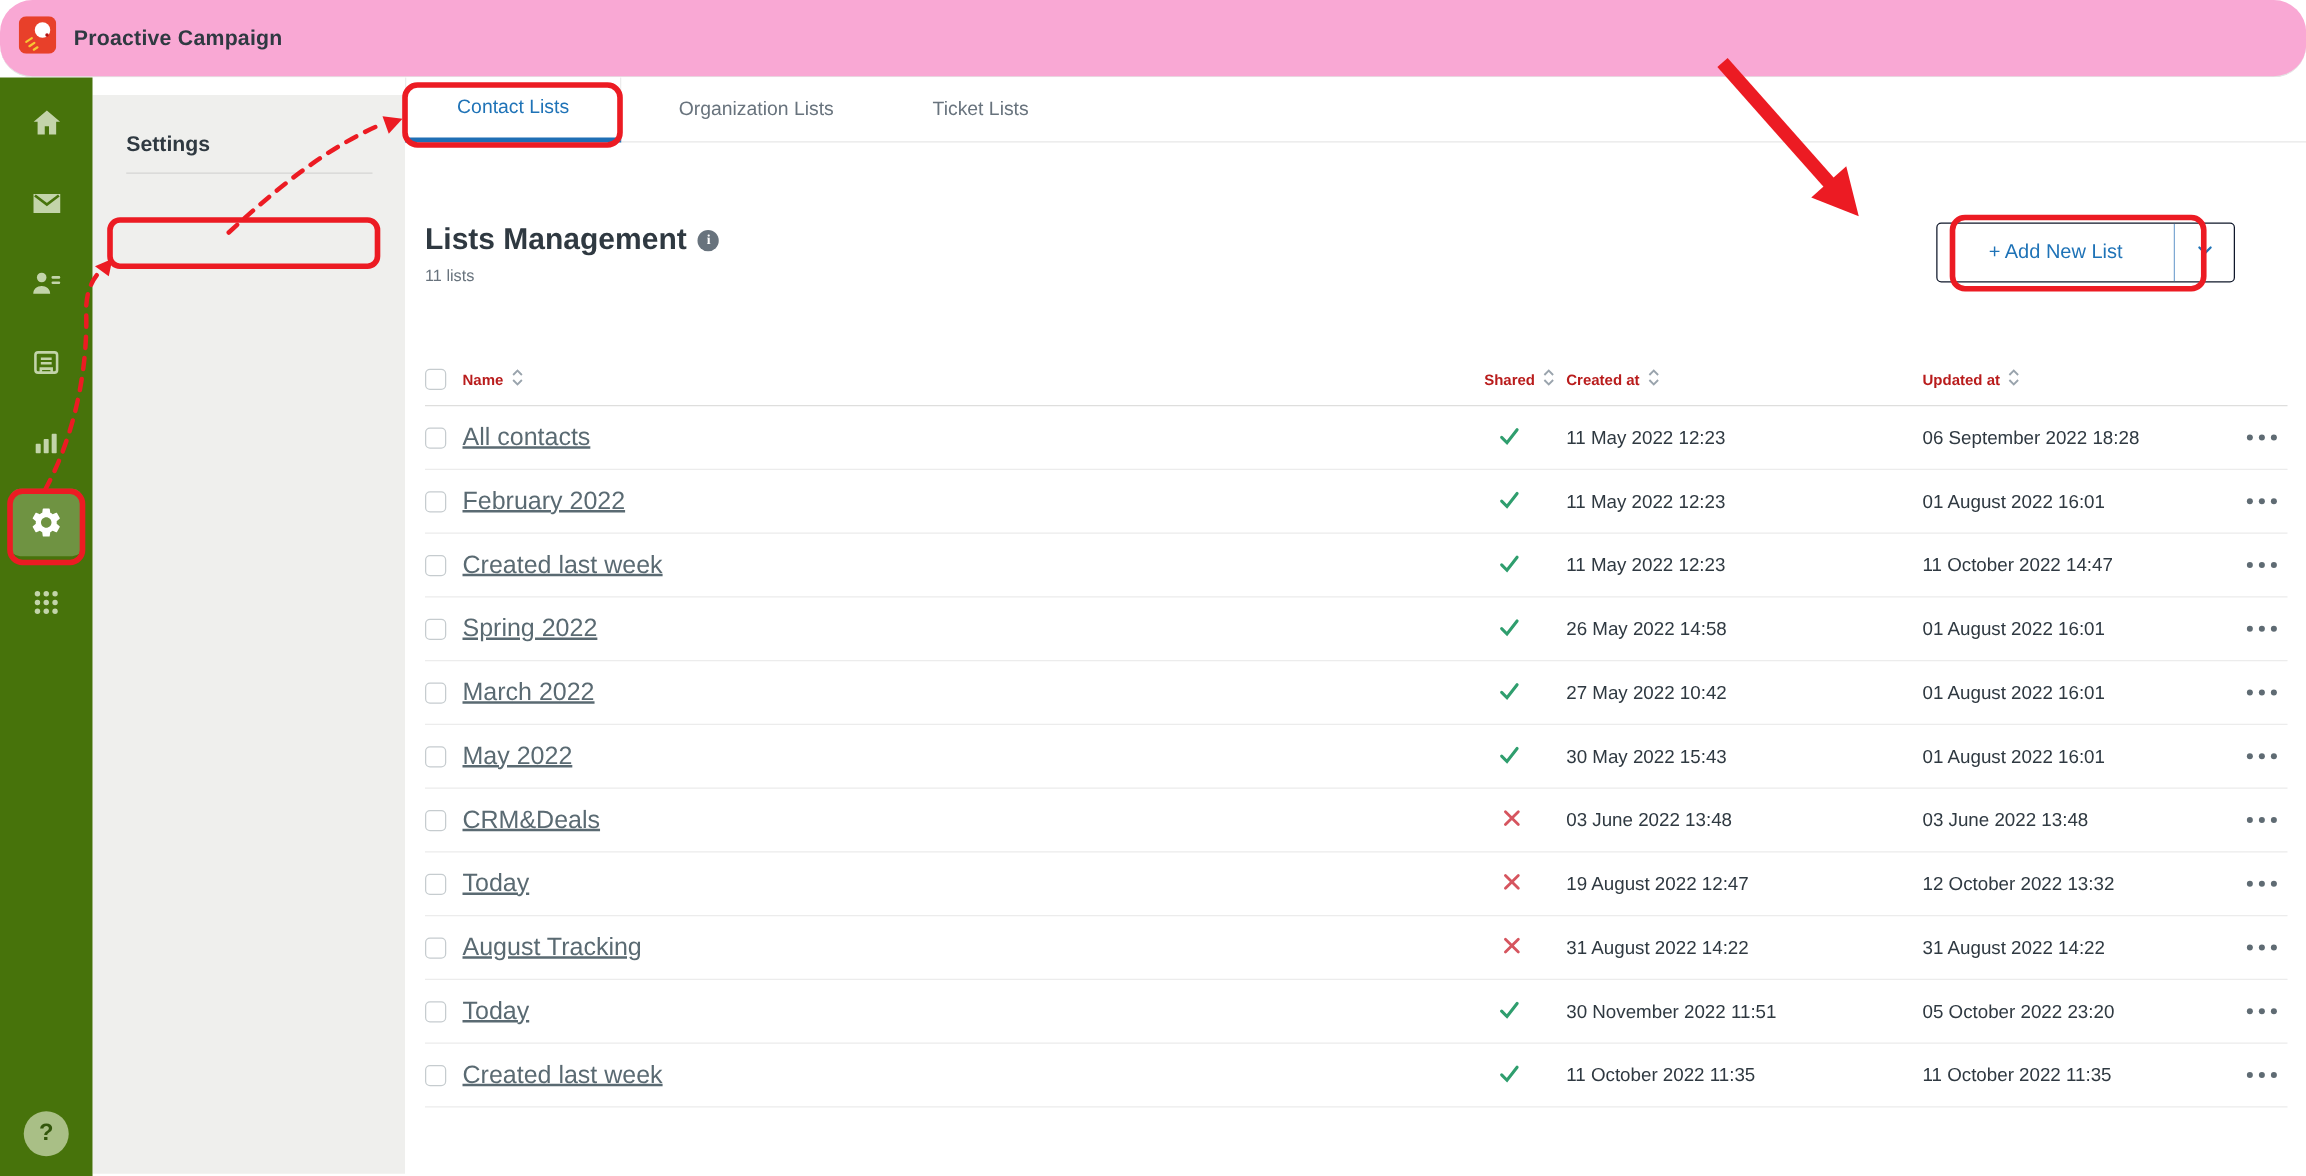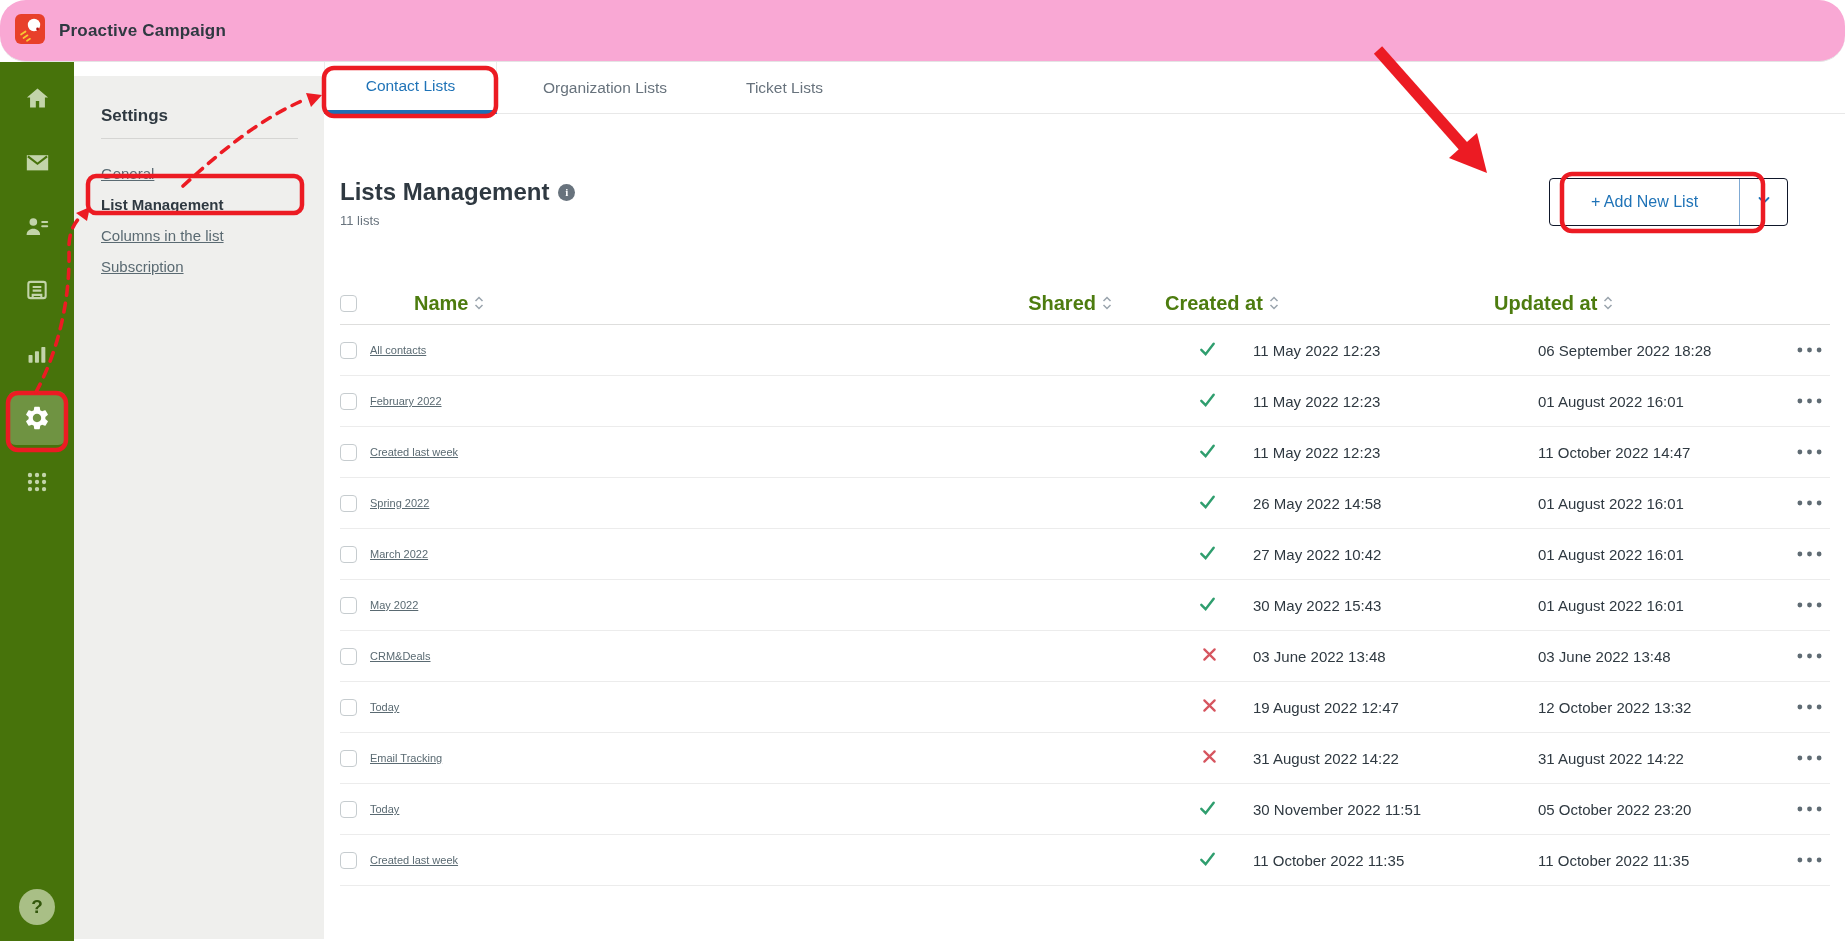--- a/index.html
+++ b/index.html
@@ -52,30 +52,30 @@
 
   .add-btn { display:flex; height:48px; border:1px solid #0f172a; border-radius:4px; background:#fff;
              overflow:hidden; cursor:pointer; margin-right:42px; }
   .add-btn-main { display:flex; align-items:center; justify-content:center; width:190px; font-size:16px;
                   color:#1f73b7; border-right:1px solid #7fa9d3; }
   .add-btn-caret { width:47px; display:flex; align-items:center; justify-content:center; }
 
   
   .table { margin-top:55px; }
   .trow { display:grid; grid-template-columns:30px 1fr 70px 285px 250px 50px; align-items:center; }
-  .thead { height:42px; border-bottom:1px solid #dededd; font-weight:700; font-size:20px; color:#4d7c0f;gap:44px; }
+  .thead { height:42px; border-bottom:1px solid #dededd; font-weight:700; font-size:12px; color:#b91c1c; }
   .tbody-row { height:51px; border-bottom:1px solid #ececec; font-size:15px; color:#2f3941; }
   .cell { display:flex; align-items:center; }
   .c-check { justify-content:flex-start; }
   .c-shared { justify-content:flex-end; padding-right:28px; }
   .thead .c-shared { justify-content:flex-end; padding-right:0; }
   .c-created, .c-updated { justify-content:flex-start; padding-left:8px; }
   .c-actions { justify-content:flex-end; padding-right:6px; }
   .checkbox { width:17px; height:17px; border:1px solid #c6cccf; border-radius:4px; background:#fff; cursor:pointer; }
-  .name-link { font-size:11px; color:#5a6a72; text-decoration:underline; cursor:pointer; width:fit-content; }
+  .name-link { font-size:20px; color:#5a6a72; text-decoration:underline; cursor:pointer; width:fit-content; }
   .sort-wrap { display:inline-flex; align-items:center; gap:5px; }
   .dots-btn { cursor:pointer; display:flex; align-items:center; padding:6px 2px; }
 
   
   .annot { position:absolute; left:0; top:0; width:1845px; height:941px; pointer-events:none; z-index:60; }
   .redbox { fill:none; stroke:#ec1b23; stroke-width:4.5; }
   .dash { fill:none; stroke:#ec1b23; stroke-width:3.6; stroke-dasharray:9 8; stroke-linecap:round; }
   .redfill { fill:#ec1b23; }
 </style>
 </head>
@@ -166,26 +166,20 @@
             </svg>
           </span>
         </div>
       </div>
     <div class="help-btn">?</div>
   </div>
 
   <div class="settings-panel">
     <div class="settings-title">Settings</div>
     <hr class="settings-divider">
-    <div class="settings-links" id="settings-links">
-        <a class="set-link">General</a>
-        <a class="set-link active">List Management</a>
-        <a class="set-link">Columns in the list</a>
-        <a class="set-link">Subscription</a>
-      </div>
   </div>
 
   <div class="main">
     <div class="tabbar" id="tabbar">
         <div class="tab t0 active">Contact Lists</div>
         <div class="tab t2">Organization Lists</div>
         <div class="tab t1">Ticket Lists</div>
       </div>
 
     <div class="content">
@@ -452,21 +446,21 @@
                   </svg>
     </span>
               </span>
   </div>
 
   <div class="trow tbody-row">
     <span class="cell c-check">
                 <span class="checkbox"></span>
               </span>
     <span class="cell c-name">
-                <a class="name-link">Email Tracking</a>
+                <a class="name-link">August Tracking</a>
               </span>
     <span class="cell c-shared">
                 <span class="shared-ic"><svg viewBox="0 0 16 16" width="15" height="15" fill="none" stroke="#d6555f" stroke-width="2.4" stroke-linecap="round">
                     <path d="M2.5 2.5l11 11M13.5 2.5l-11 11"></path>
                   </svg></span>
               </span>
     <span class="cell c-created">31 August 2022 14:22</span>
     <span class="cell c-updated">31 August 2022 14:22</span>
     <span class="cell c-actions">
                 <span class="dots-btn">

